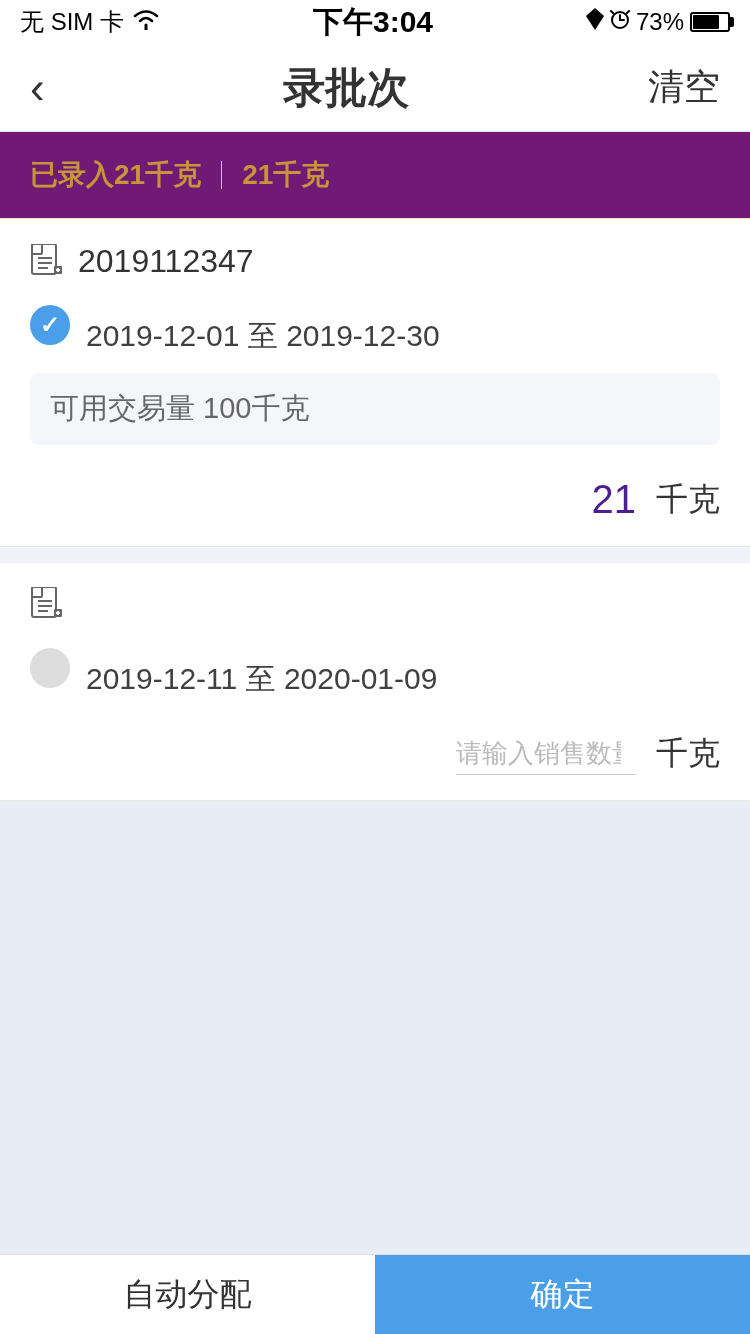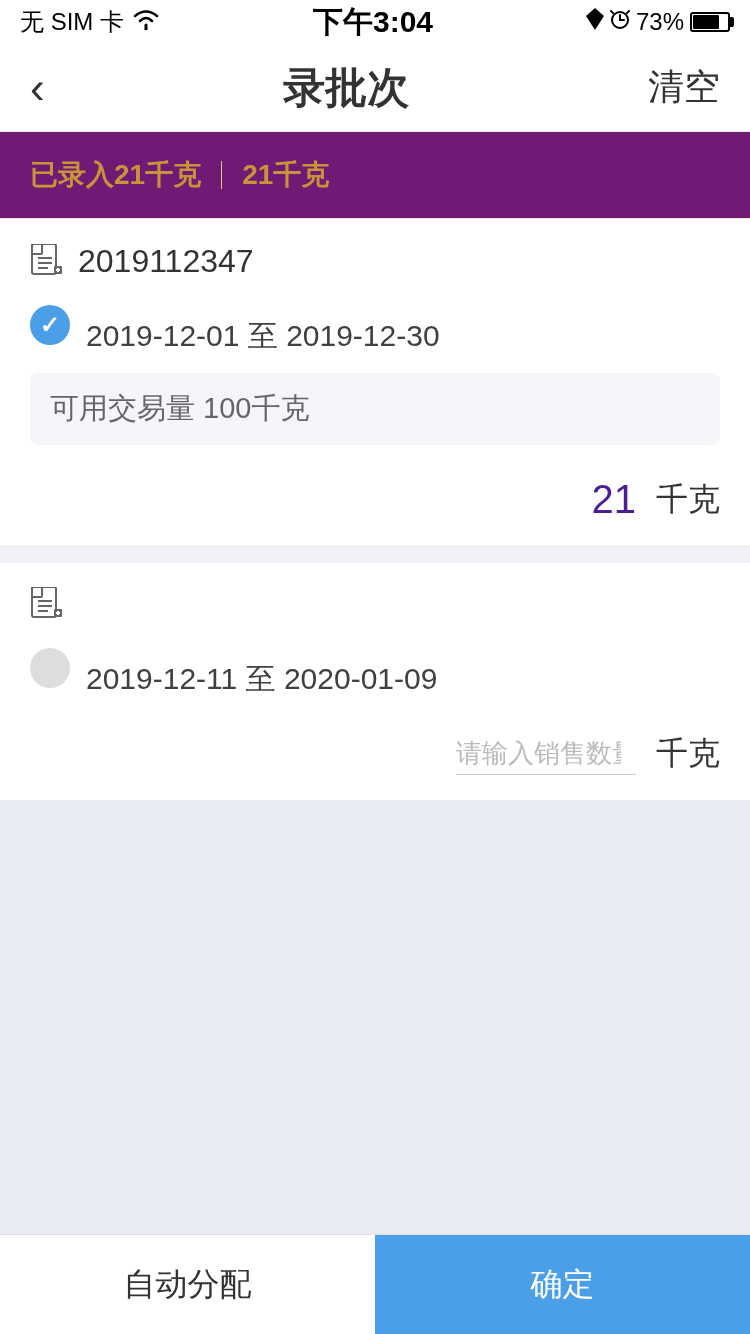--- a/index.html
+++ b/index.html
@@ -214,21 +214,21 @@
       flex: 1;
       min-height: 500px;
     }
 
     
     .bottom-bar {
       position: fixed;
       bottom: 0;
       left: 0;
       width: 750px;
-      height: 100px;
+      height: 80px;
       display: flex;
       background: #737373;
       border-top: 1px solid #e0e0e0;
     }
     .btn-auto {
       flex: 1;
       display: flex;
       align-items: center;
       justify-content: center;
       font-size: 32px;

